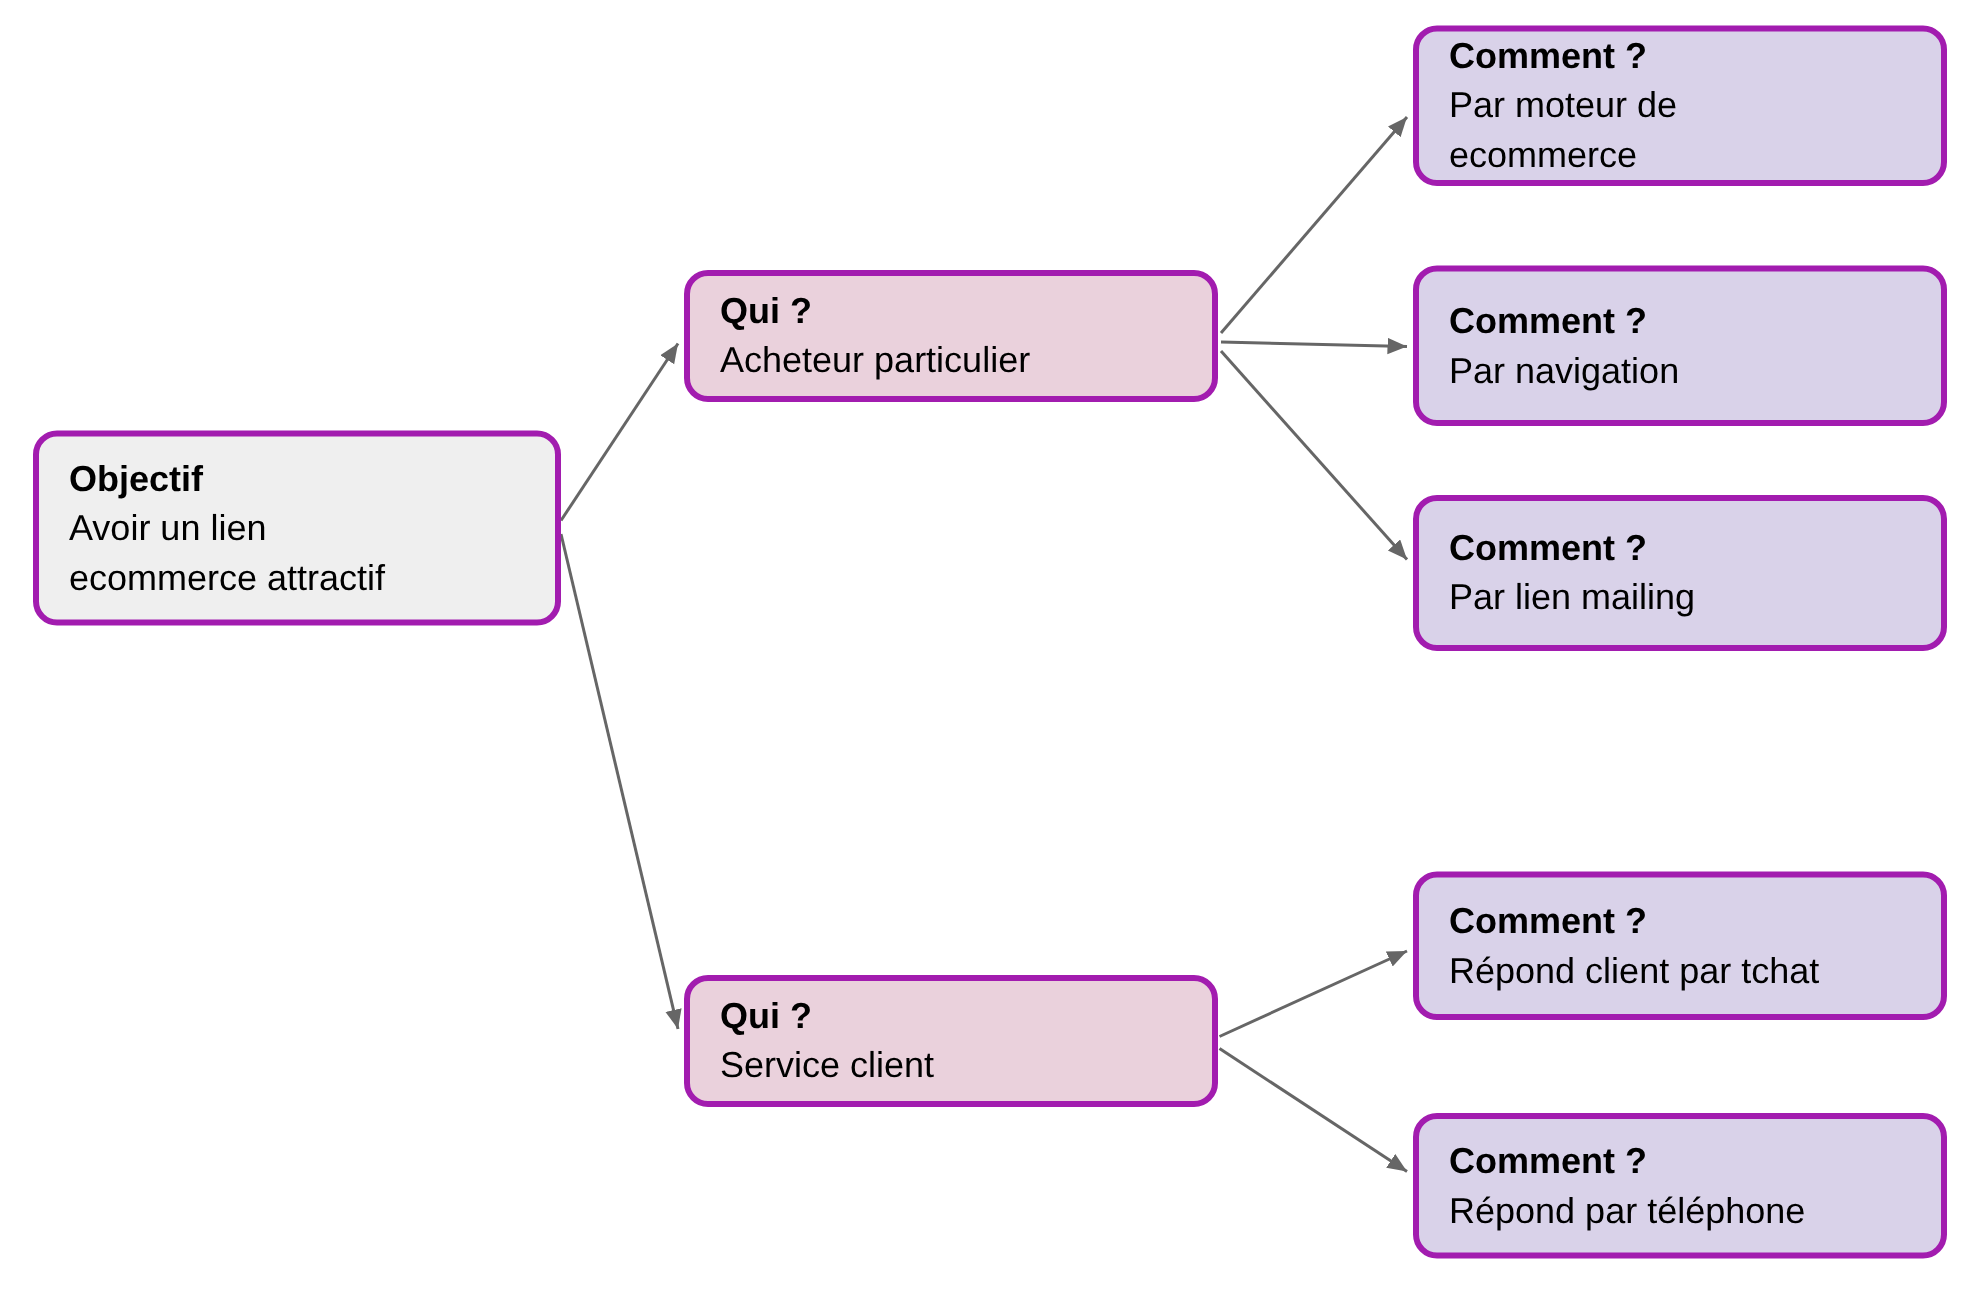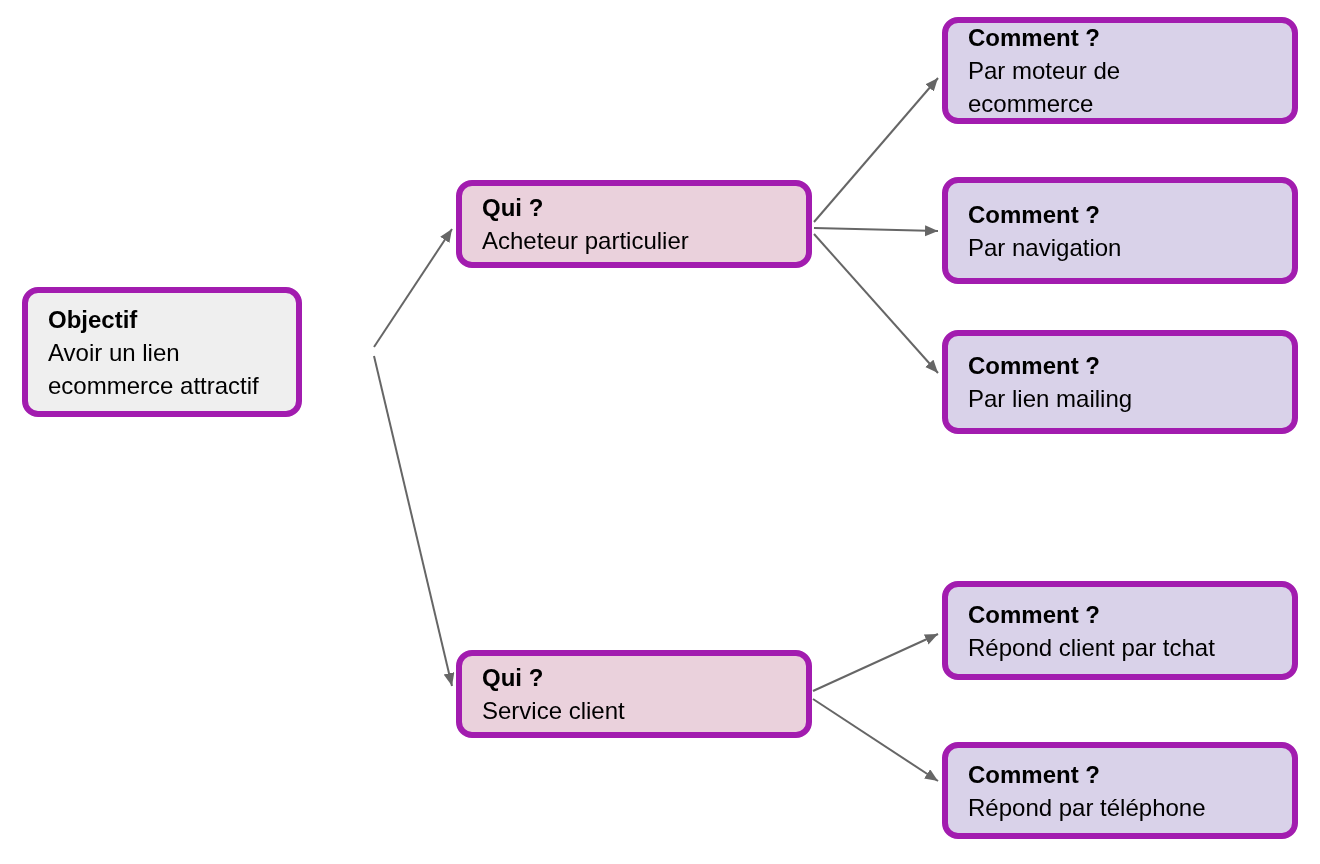--- a/index.html
+++ b/index.html
@@ -17,33 +17,33 @@
   .edges{
     position:absolute;
     left:0; top:0;
     width:1320px;
     height:864px;
     pointer-events:none;
   }
   .node{
     position:absolute;
     box-sizing:border-box;
-    border:6px solid #a21caf;
+    border:4px solid #a21caf;
     border-radius:16px;
     display:flex;
     flex-direction:column;
     justify-content:center;
     padding:4px 14px 4px 20px;
     font-size:24px;
     line-height:33px;
     color:#000000;
     cursor:default;
   }
   .node .title{font-weight:bold;}
-  .n-objectif{left:22px; top:287px; width:280px; height:130px; background:#efefef;}
+  .n-objectif{left:22px; top:287px; width:352px; height:130px; background:#efefef;}
   .n-qui1{left:456px; top:180px; width:356px; height:88px; background:#ead1dc;}
   .n-qui2{left:456px; top:650px; width:356px; height:88px; background:#ead1dc;}
   .n-c1{left:942px; top:17px;  width:356px; height:107px; background:#d9d2e9;}
   .n-c2{left:942px; top:177px; width:356px; height:107px; background:#d9d2e9;}
   .n-c3{left:942px; top:330px; width:356px; height:104px; background:#d9d2e9;}
   .n-c4{left:942px; top:581px; width:356px; height:99px;  background:#d9d2e9;}
   .n-c5{left:942px; top:742px; width:356px; height:97px;  background:#d9d2e9;}
   .misspelled{
     text-decoration-style:wavy;
     text-decoration-color:#e06666;

